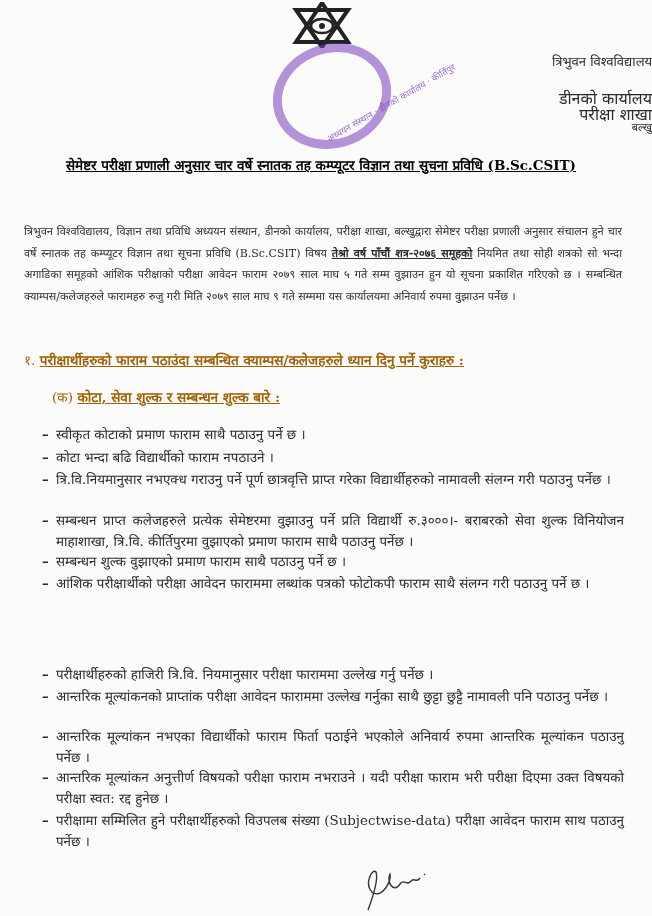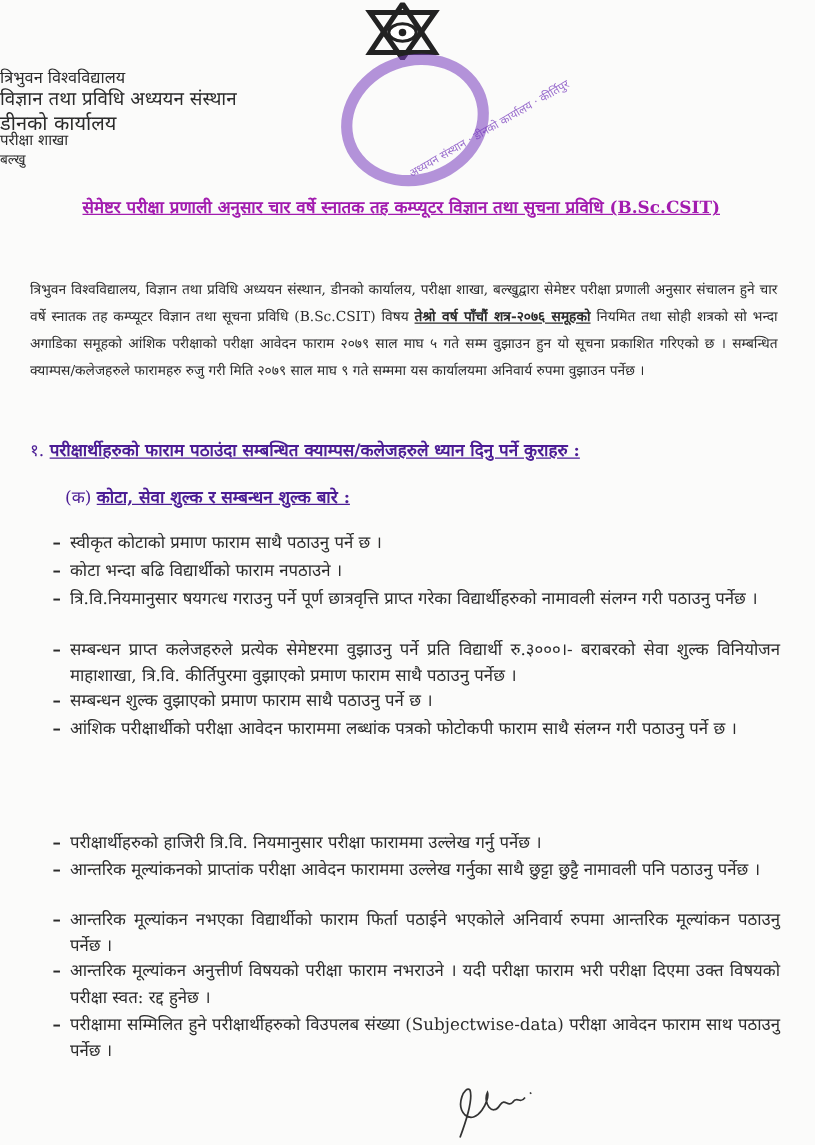--- a/index.html
+++ b/index.html
@@ -17,40 +17,40 @@
     border-radius: 50%;
     border: 9px solid rgba(120, 60, 190, 0.55);
     box-sizing: border-box;
     transform: rotate(-20deg);
   }
   .stamp-text {
     position: absolute; left: 318px; top: 96px; font-size: 9px;
     color: rgba(120,60,190,0.75); transform: rotate(-30deg);
     font-family: "DejaVu Sans", sans-serif;
   }
-  .header-line { position: absolute; left: 0; width: 652px; text-align: left; }
+  .header-line { position: absolute; left: 0; width: 652px; text-align: right; }
   .h1 { top: 52px; font-size: 13px; }
   .h2 { top: 68px; font-size: 15px; }
   .h3 { top: 87px; font-size: 16px; }
-  .h4 { top: 103px; font-size: 12px; }
+  .h4 { top: 103px; font-size: 16px; }
   .h5 { top: 119px; font-size: 11px; }
   .title {
     position: absolute; left: 0; width: 642px; text-align: center;
-    font-size: 13.5px; font-weight: bold; color: #a21caf;
+    font-size: 13.5px; font-weight: bold; color: #000000;
   }
   .t1 { top: 156px; }
   .t2 { top: 178px; }
   .title span { text-decoration: underline; }
   .para {
     position: absolute; left: 24px; top: 221px; width: 598px;
     font-size: 11px; line-height: 21.5px; text-align: justify;
   }
   .para b { text-decoration: underline; }
   .sec {
-    position: absolute; font-size: 13.6px; color: #4c1d95;
+    position: absolute; font-size: 13.6px; color: #a16207;
   }
   .sec .u { text-decoration: underline; font-weight: bold; }
   .item {
     position: absolute; left: 42px; width: 582px;
     font-size: 13.4px; line-height: 21px; text-align: justify;
   }
   .item .dash { position: absolute; left: 0; top: 0; font-weight: bold; }
   .item .txt { display: block; padding-left: 14px; }
   .sig { position: absolute; left: 360px; top: 864px; width: 80px; height: 50px; }
 </style>
@@ -63,21 +63,20 @@
     <polygon points="36,1 62,40 10,40" fill="none" stroke="#222" stroke-width="4"></polygon>
     <polygon points="36,45 10,8 62,8" fill="none" stroke="#222" stroke-width="4"></polygon>
     <ellipse cx="36" cy="24" rx="11" ry="7" fill="#fff" stroke="#222" stroke-width="2.5"></ellipse>
     <circle cx="36" cy="24" r="3" fill="#222"></circle>
   </svg>
 
   <div class="stamp"></div>
   <div class="stamp-text">अध्ययन संस्थान · डीनको कार्यालय · कीर्तिपुर</div>
 
   <div class="header-line h1">त्रिभुवन विश्वविद्यालय</div>
-  <div class="header-line h2">विज्ञान तथा प्रविधि अध्ययन संस्थान</div>
   <div class="header-line h3">डीनको कार्यालय</div>
   <div class="header-line h4">परीक्षा शाखा</div>
   <div class="header-line h5">बल्खु</div>
 
   <div class="title t1"><span>सेमेष्टर परीक्षा प्रणाली अनुसार चार वर्षे स्नातक तह कम्प्यूटर विज्ञान तथा सुचना प्रविधि (B.Sc.CSIT)</span></div>
 
   <div class="para"><span>त्रिभुवन विश्वविद्यालय, विज्ञान तथा प्रविधि अध्ययन संस्थान, डीनको कार्यालय, परीक्षा शाखा, बल्खुद्वारा सेमेष्टर परीक्षा प्रणाली अनुसार संचालन हुने चार वर्षे स्नातक तह कम्प्यूटर विज्ञान तथा सूचना प्रविधि (B.Sc.CSIT) विषय </span><b>तेश्रो वर्ष पाँचौं शत्र-२०७६ समूहको</b><span> नियमित तथा सोही शत्रको सो भन्दा अगाडिका समूहको आंशिक परीक्षाको परीक्षा आवेदन फाराम २०७९ साल माघ ५ गते सम्म वुझाउन हुन यो सूचना प्रकाशित गरिएको छ । सम्बन्धित क्याम्पस/कलेजहरुले फारामहरु रुजु गरी मिति २०७९ साल माघ ९ गते सम्ममा यस कार्यालयमा अनिवार्य रुपमा वुझाउन पर्नेछ ।</span></div>
 
   <div class="sec" style="left:24px; top:350px;">
     <span>१.</span>
@@ -92,21 +91,21 @@
   <div class="item" style="top:424px;">
       <span class="dash">–</span>
       <span class="txt">स्वीकृत कोटाको प्रमाण फाराम साथै पठाउनु पर्ने छ ।</span>
     </div>
   <div class="item" style="top:447px;">
       <span class="dash">–</span>
       <span class="txt">कोटा भन्दा बढि विद्यार्थीको फाराम नपठाउने ।</span>
     </div>
   <div class="item" style="top:469px;">
       <span class="dash">–</span>
-      <span class="txt">त्रि.वि.नियमानुसार षयगत्ध गराउनु पर्ने पूर्ण छात्रवृत्ति प्राप्त गरेका विद्यार्थीहरुको नामावली संलग्न गरी पठाउनु पर्नेछ ।</span>
+      <span class="txt">त्रि.वि.नियमानुसार नभएक्ध गराउनु पर्ने पूर्ण छात्रवृत्ति प्राप्त गरेका विद्यार्थीहरुको नामावली संलग्न गरी पठाउनु पर्नेछ ।</span>
     </div>
   <div class="item" style="top:510px;">
       <span class="dash">–</span>
       <span class="txt">सम्बन्धन प्राप्त कलेजहरुले प्रत्येक सेमेष्टरमा वुझाउनु पर्ने प्रति विद्यार्थी रु.३०००।- बराबरको सेवा शुल्क विनियोजन माहाशाखा, त्रि.वि. कीर्तिपुरमा वुझाएको प्रमाण फाराम साथै पठाउनु पर्नेछ ।</span>
     </div>
   <div class="item" style="top:551px;">
       <span class="dash">–</span>
       <span class="txt">सम्बन्धन शुल्क वुझाएको प्रमाण फाराम साथै पठाउनु पर्ने छ ।</span>
     </div>
   <div class="item" style="top:573px;">

